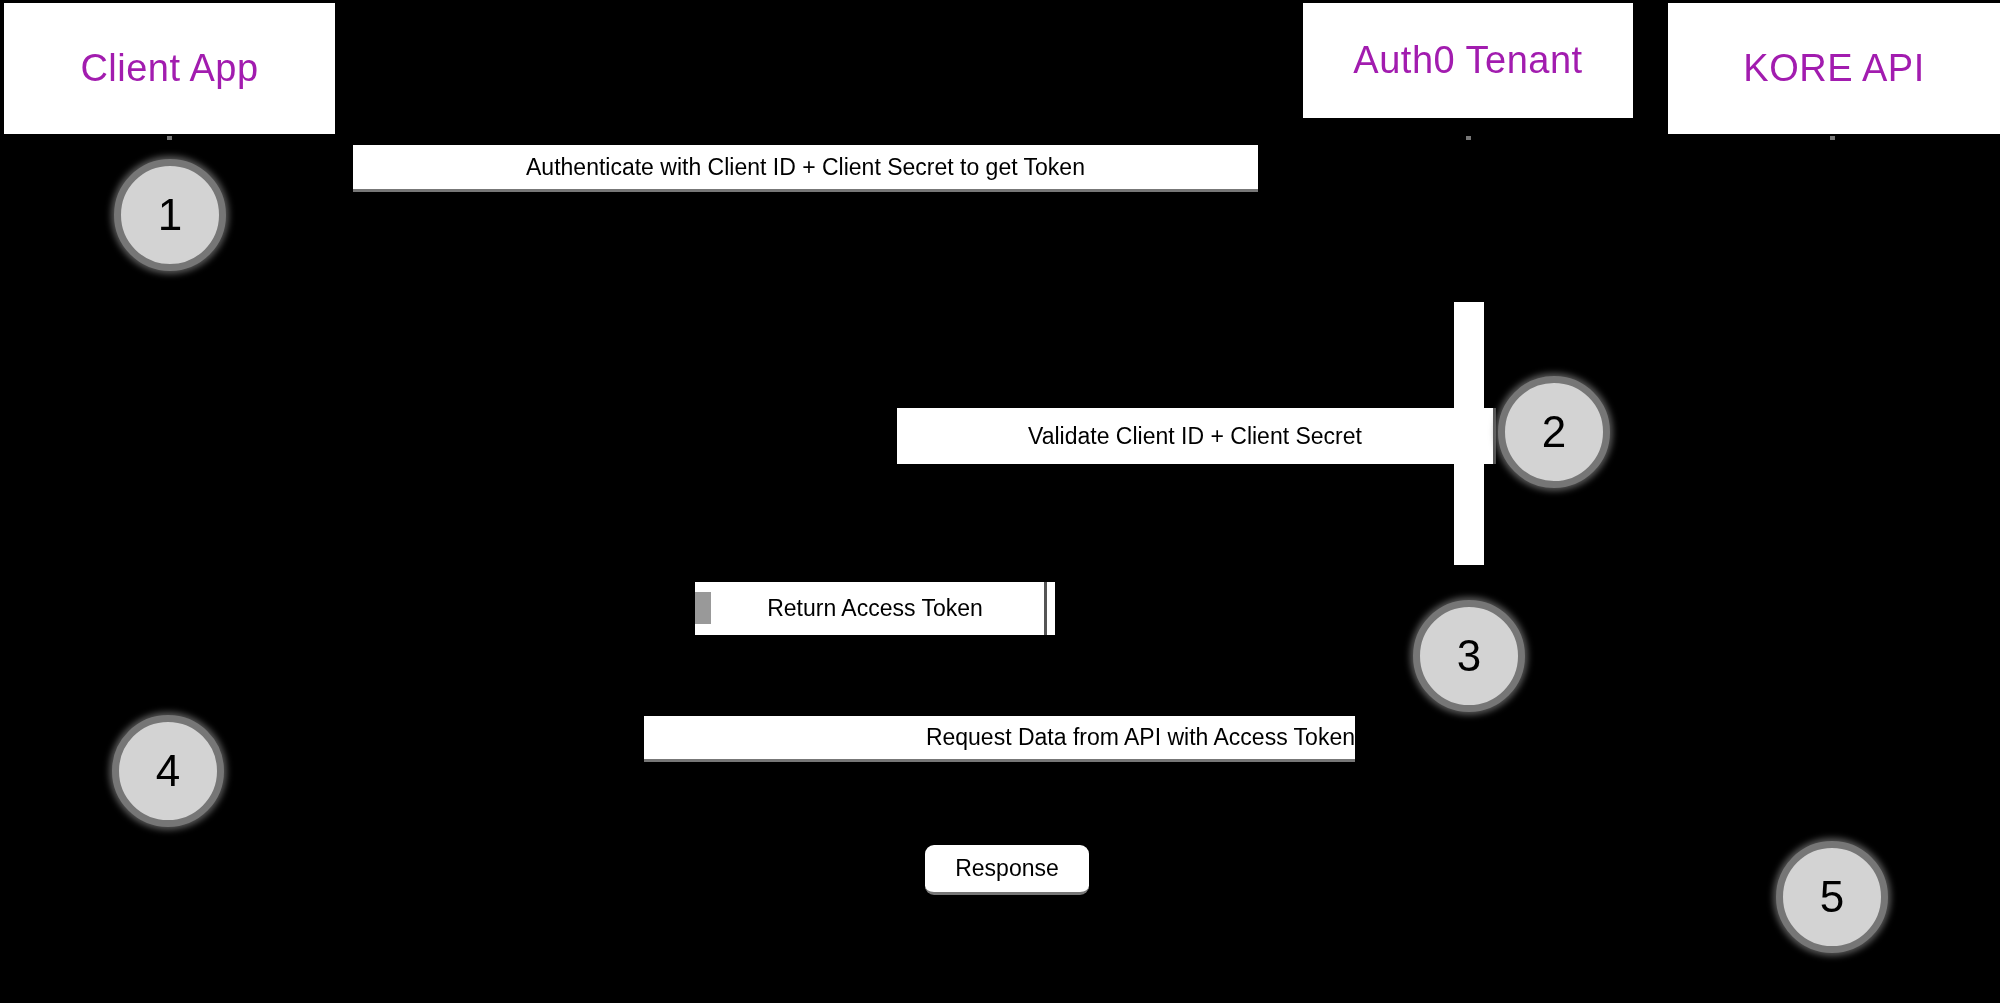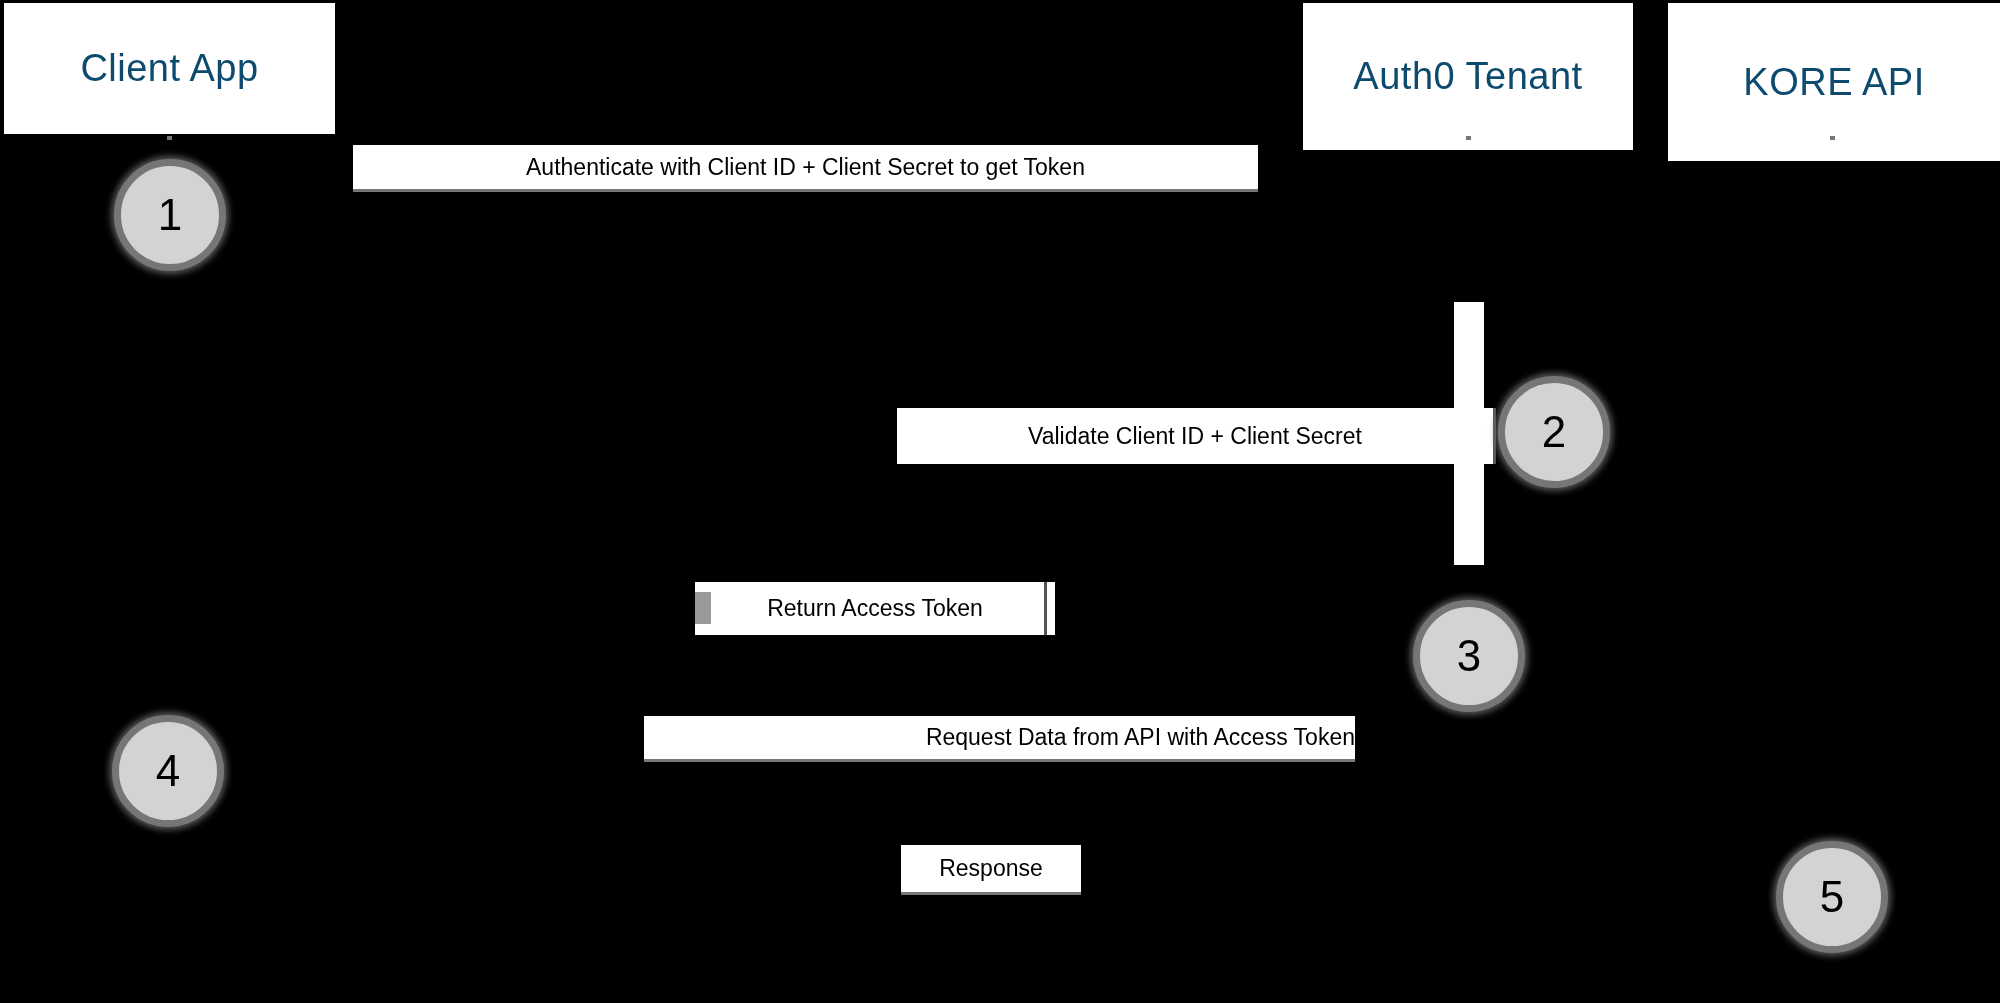--- a/index.html
+++ b/index.html
@@ -11,21 +11,21 @@
     position: relative;
     width: 2000px;
     height: 1003px;
     background: #000000;
     overflow: hidden;
     font-family: "Liberation Sans", "DejaVu Sans", sans-serif;
   }
   .actor-box {
     position: absolute;
     background: #ffffff;
-    color: #0c4a6e;
+    color: #a21caf;
     display: flex;
     align-items: center;
     justify-content: center;
     font-size: 38px;
     letter-spacing: 0.5px;
     white-space: nowrap;
   }
   .msg {
     position: absolute;
     background: #ffffff;
@@ -78,27 +78,27 @@
     background: #555555;
   }
   .lifeline-dot {
     position: absolute;
     width: 5px;
     height: 4px;
     background: #777777;
   }
   
   #actor-client   { left: 4px;    top: 3px; width: 331px; height: 131px; }
-  #actor-auth0    { left: 1303px; top: 3px; width: 330px; height: 147px; }
-  #actor-kore     { left: 1668px; top: 3px; width: 332px; height: 158px; }
+  #actor-auth0    { left: 1303px; top: 3px; width: 330px; height: 115px; }
+  #actor-kore     { left: 1668px; top: 3px; width: 332px; height: 131px; }
   #msg1 { left: 353px; top: 145px; width: 905px; height: 47px; }
   #msg2 { left: 897px; top: 408px; width: 599px; height: 56px; border-right: 3px solid #555555; }
   #msg3 { left: 695px; top: 582px; width: 360px; height: 53px; }
   #msg4 { left: 644px; top: 716px; width: 711px; height: 46px; justify-content: flex-end; }
-  #msg5 { left: 901px; top: 845px; width: 180px; height: 50px; }
+  #msg5 { left: 925px; top: 845px; width: 164px; height: 50px; border-radius: 9px; }
   #step1 { left: 114px;  top: 159px; }
   #step2 { left: 1498px; top: 376px; }
   #step3 { left: 1413px; top: 600px; }
   #step4 { left: 112px;  top: 715px; }
   #step5 { left: 1776px; top: 841px; }
   #dot-client { left: 167px;  top: 136px; }
   #dot-auth0  { left: 1466px; top: 136px; }
   #dot-kore   { left: 1830px; top: 136px; }
 </style>
 </head>

